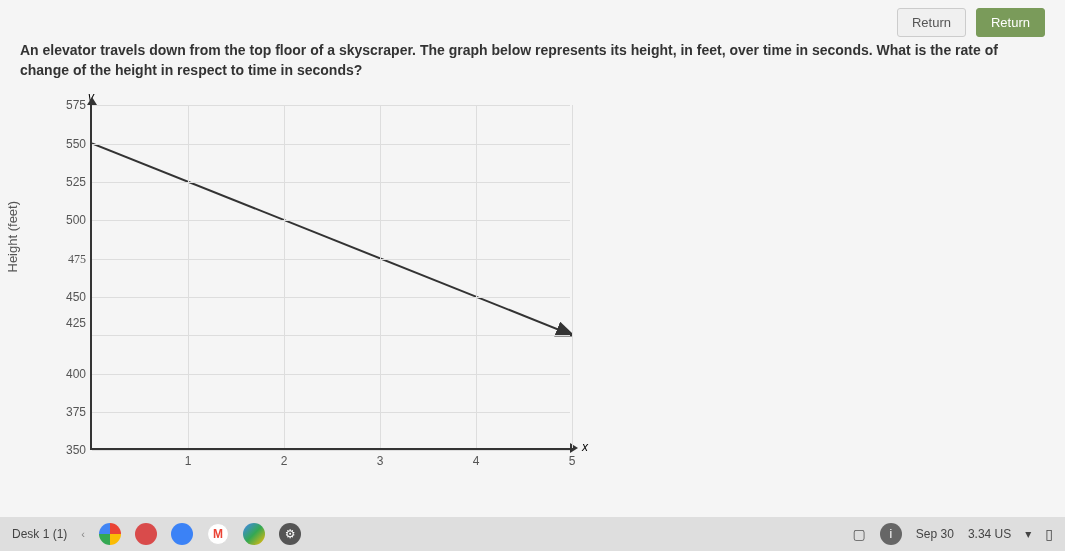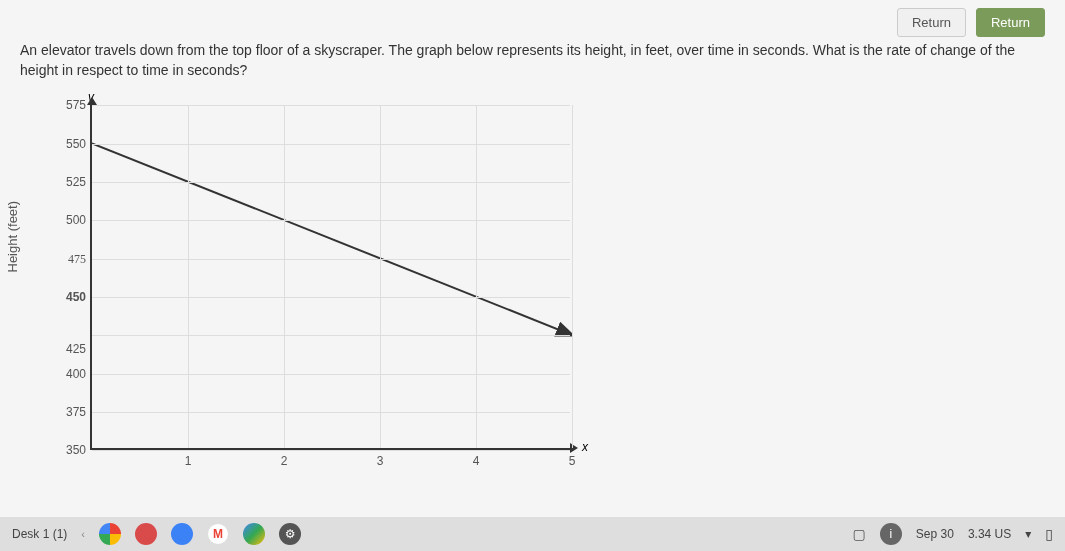--- a/index.html
+++ b/index.html
@@ -25,20 +25,21 @@
       cursor: pointer;
       border: 1px solid #ccc;
     }
     .btn-return { background: #f0f0f0; color: #555; }
     .btn-submit { background: #7a9b5a; color: #fff; border-color: #7a9b5a; }
     .question {
       padding: 0 20px 10px 20px;
       font-size: 14px;
       color: #333;
       line-height: 1.4;
+      font-weight: bold;
     }
     .chart-wrap {
       position: relative;
       margin-left: 30px;
       width: 580px;
       height: 410px;
     }
     .ylabel {
       position: absolute;
       left: -18px;
@@ -175,23 +176,23 @@
       <div class="ytick" style="top: 0px;">575</div>
       <div class="grid-h" style="top: 38.3333px;"></div>
       <div class="ytick" style="top: 38.3333px;">550</div>
       <div class="grid-h" style="top: 76.6667px;"></div>
       <div class="ytick" style="top: 76.6667px;">525</div>
       <div class="grid-h" style="top: 115px;"></div>
       <div class="ytick" style="top: 115px;">500</div>
       <div class="grid-h" style="top: 153.333px;"></div>
       <div class="ytick" style="top: 153.333px; font-family: Liberation Serif, serif;">475</div>
       <div class="grid-h" style="top: 191.667px;"></div>
-      <div class="ytick" style="top: 191.667px; font-weight: bold;">450</div>
+      <div class="ytick" style="top: 191.667px;">450</div>
       <div class="grid-h" style="top: 230px;"></div>
-      <div class="ytick" style="top: 244px;">425</div>
+      <div class="ytick" style="top: 218px;">425</div>
       <div class="grid-h" style="top: 268.333px;"></div>
       <div class="ytick" style="top: 268.333px;">400</div>
       <div class="grid-h" style="top: 306.667px;"></div>
       <div class="ytick" style="top: 306.667px;">375</div>
       <div class="grid-h" style="top: 345px;"></div>
       <div class="ytick" style="top: 345px;">350</div>
       <div class="grid-v" style="left: 96px;"></div>
       <div class="xtick" style="left: 96px;">1</div>
       <div class="grid-v" style="left: 192px;"></div>
       <div class="xtick" style="left: 192px;">2</div>

